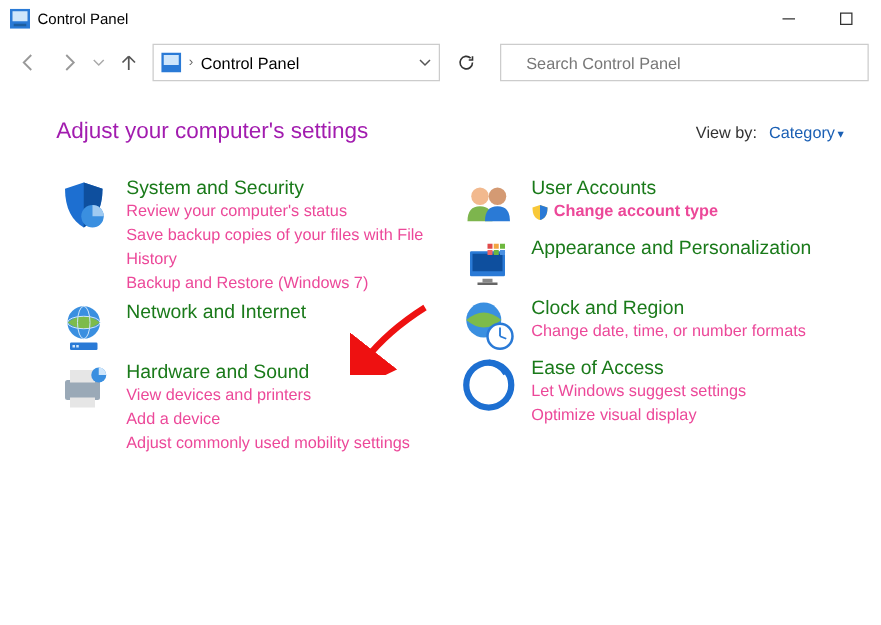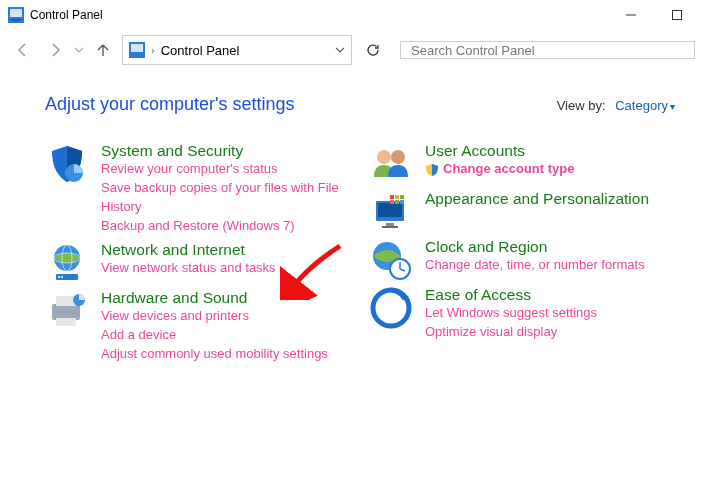--- a/index.html
+++ b/index.html
@@ -10,24 +10,24 @@
   .title-text { font-size: 12px; }
   .win-controls { display: flex; gap: 18px; padding-right:6px; }
   .win-btn { width: 28px; height: 20px; display:flex; align-items:center; justify-content:center; color:#333; }
   .toolbar { height: 40px; display: flex; align-items: center; gap: 6px; padding: 4px 10px; }
   .nav-btn { width: 26px; height: 26px; display:flex; align-items:center; justify-content:center; color:#888; }
   .nav-btn.sep { color:#ccc; width:10px; }
   .nav-btn.up { color:#555; }
   .addrbox { flex: 0 0 230px; height: 30px; border: 1px solid #ccc; display:flex; align-items:center; padding: 0 6px; gap:6px; }
   .addrbox .caret { margin-left:auto; color:#555; }
   .refresh { width:30px; height:30px; display:flex; align-items:center; justify-content:center; color:#333; }
-  .searchbox { flex: 1 1 auto; height: 18px; border: 1px solid #ccc; display:flex; align-items:center; padding:0 10px; color:#777; margin-left:6px; }
+  .searchbox { flex: 1 1 auto; height: 30px; border: 1px solid #ccc; display:flex; align-items:center; padding:0 20px; color:#777; margin-left:6px; }
   .main { padding: 24px 30px 10px 45px; position:relative; }
   .header-row { display:flex; justify-content:space-between; align-items:baseline; margin-bottom: 26px; }
-  .heading { color:#1d4ed8; font-size: 18px; font-weight:400; }
+  .heading { color:#a21caf; font-size: 18px; font-weight:400; }
   .viewby { color:#333; font-size:13px; }
   .viewby .link { color:#1a5fb4; margin-left:6px; }
   .caret-small { font-size:10px; color:#1a5fb4; margin-left:2px; }
   .cat-grid { display:flex; gap: 18px; }
   .col { flex:1 1 0; display:flex; flex-direction:column; gap: 4px; }
   .cat { display:flex; gap: 12px; }
   .cat-icon { width:44px; flex: 0 0 44px; display:flex; align-items:flex-start; justify-content:center; padding-top:2px; }
   .cat-body { flex:1 1 auto; }
   .cat-title { color:#1a7a1a; font-size: 15.5px; line-height:1.25; margin-bottom:2px; }
   .task { color:#ec4899; font-size:13px; line-height:1.45; display:block; }
@@ -152,21 +152,20 @@
               <path d="M8 16 Q21 6 34 16 Q21 26 8 16" fill="#7dbb4b"></path>
               <ellipse cx="21" cy="16" rx="13" ry="5" fill="none" stroke="#cfe6fb" stroke-width="0.8"></ellipse>
               <ellipse cx="21" cy="16" rx="5" ry="13" fill="none" stroke="#cfe6fb" stroke-width="0.8"></ellipse>
               <rect x="10" y="32" width="22" height="6" rx="1" fill="#2a7ad6"></rect>
               <rect x="12" y="34" width="2" height="2" fill="#cfe6fb"></rect>
               <rect x="15" y="34" width="2" height="2" fill="#cfe6fb"></rect>
             </svg>
         </div>
         <div class="cat-body">
           <a class="cat-title">Network and Internet</a>
-          <a class="task">View network status and tasks</a>
         </div>
       </div>
 
       <div class="cat">
         <div class="cat-icon">
           <svg width="42" height="42" viewBox="0 0 42 42">
               <rect x="6" y="14" width="28" height="16" rx="2" fill="#9aa9b7"></rect>
               <rect x="10" y="6" width="20" height="10" fill="#e6e6e6"></rect>
               <rect x="10" y="28" width="20" height="8" fill="#e6e6e6"></rect>
               <circle cx="33" cy="10" r="6" fill="#3a8fe0"></circle>

